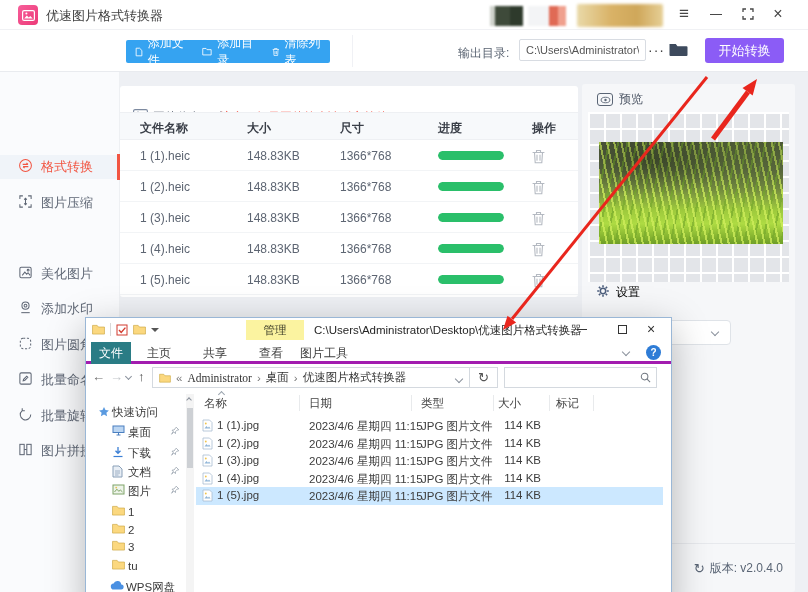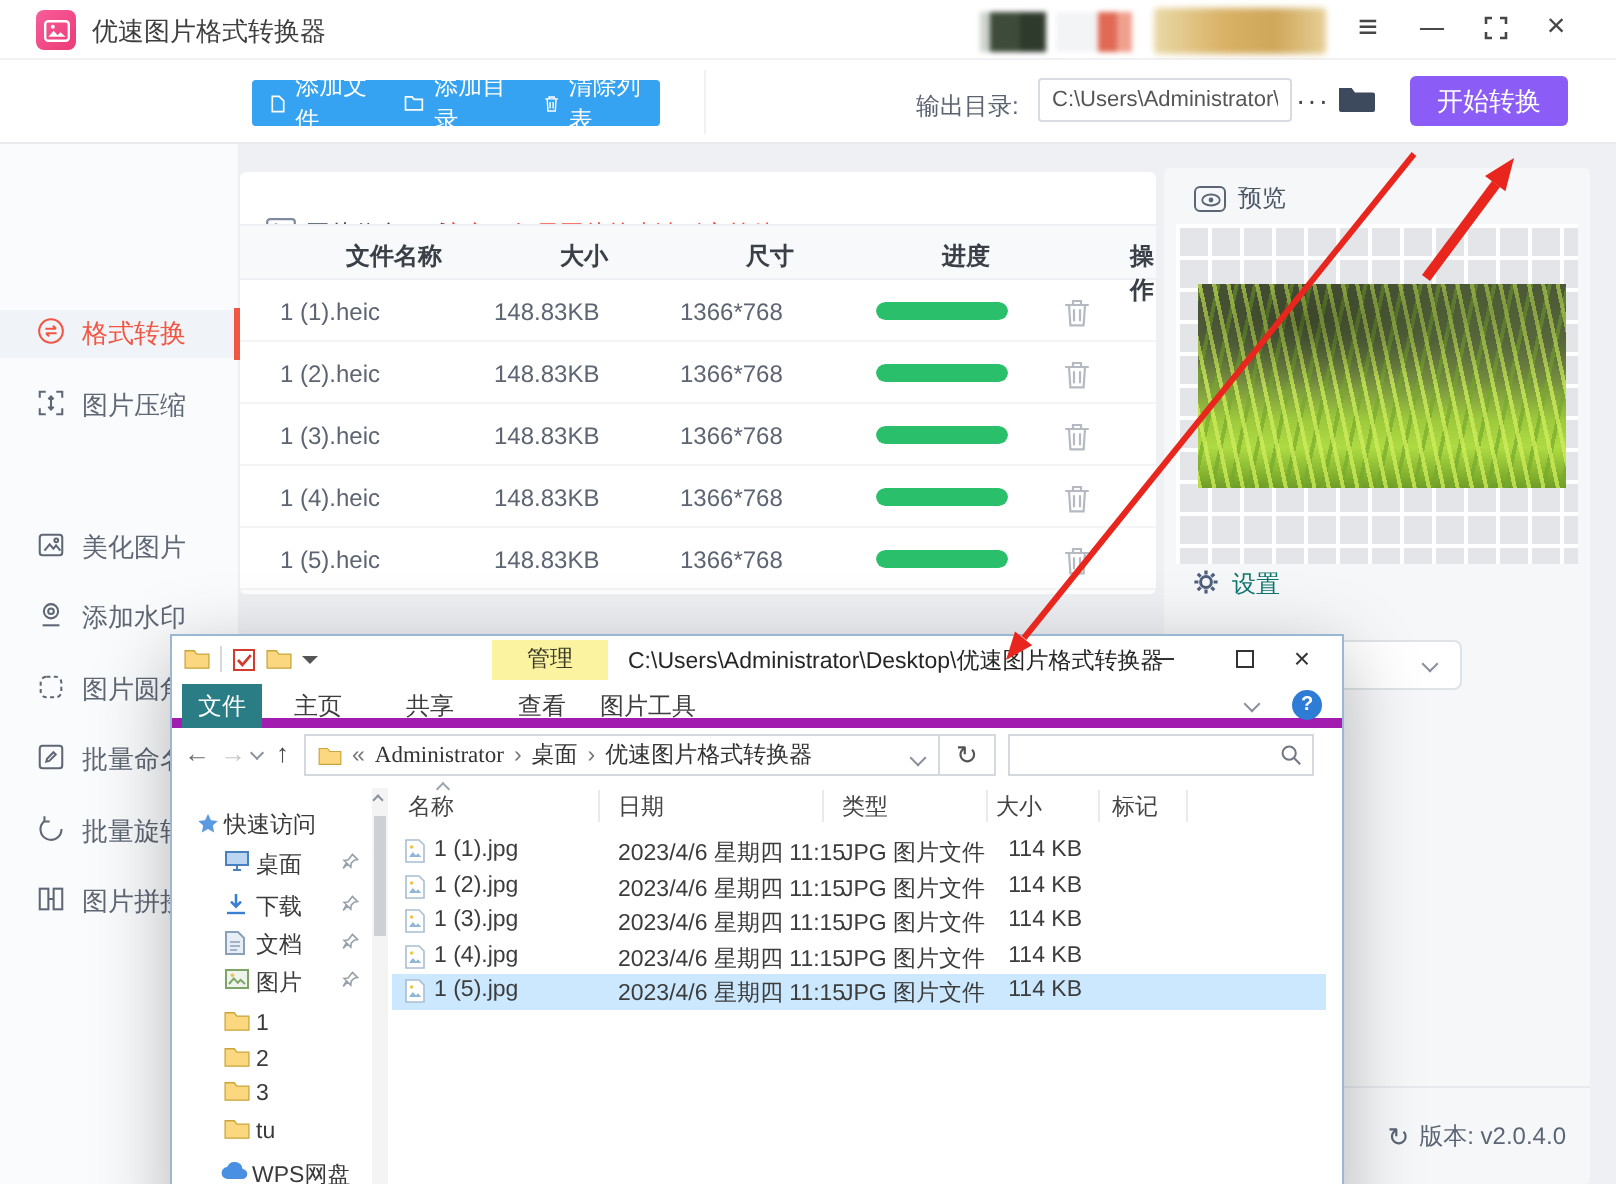--- a/index.html
+++ b/index.html
@@ -36,21 +36,21 @@
   .side-item svg{flex:none;}
   .side-item.active{color:#f25542;background:#f0f4f9;}
   .side-item.active::after{content:"";position:absolute;right:0;top:-1px;width:3px;height:26px;background:#f25542;}
 
   .card-table{position:absolute;left:120px;top:86px;width:458px;height:211px;background:#fff;border-radius:3px;}
   .info-row{position:absolute;left:0;top:16px;width:458px;height:26px;display:flex;align-items:center;}
   .info-ic{position:absolute;left:13px;top:7px;}
   .info-title{position:absolute;left:33px;top:7px;color:#3c4759;}
   .info-notice{position:absolute;left:100px;top:7px;color:#f34d42;}
   .t-head{position:absolute;left:0;top:26px;width:458px;height:28px;background:#f7f9fb;border-top:1px solid #eef0f3;border-bottom:1px solid #eef0f3;}
-  .t-head span{position:absolute;top:7px;color:#3a3f48;font-weight:bold;font-size:12px;margin-left:33px;}
+  .t-head span{position:absolute;top:7px;color:#3a3f48;font-weight:bold;font-size:12px;}
   .t-row{position:absolute;left:0;width:458px;height:31px;border-bottom:1px solid #f2f4f6;}
   .t-row span{position:absolute;top:9px;color:#5d6572;font-size:12px;}
   .cell-name{left:20px;}
   .cell-size{left:127px;}
   .cell-dim{left:220px;}
   .pillwrap{position:absolute;left:318px;top:11px;width:66px;height:9px;border-radius:5px;background:#e8f7ee;overflow:hidden;}
   .pill{height:100%;background:#2abf6a;border-radius:5px;}
   .row-trash{position:absolute;left:408px;top:7px;width:20px;height:18px;display:flex;align-items:center;justify-content:center;cursor:pointer;}
 
   .card-right{position:absolute;left:582px;top:84px;width:213px;height:508px;background:#f6f7f9;border-radius:3px;}
@@ -58,21 +58,21 @@
   .eye-frame{width:16px;height:13px;border:1px solid #5a6575;border-radius:3px;display:flex;align-items:center;justify-content:center;}
   .checker{position:absolute;left:6px;top:28px;width:201px;height:170px;background-color:#e3e5e9;background-image:linear-gradient(90deg,#fff 2px,transparent 2px),linear-gradient(#fff 2px,transparent 2px);background-size:16px 16px;}
   .grass{position:absolute;left:17px;top:58px;width:184px;height:102px;
     background:
       radial-gradient(120px 50px at 28% 18%, rgba(25,35,18,.45), transparent 70%),
       radial-gradient(150px 60px at 78% 12%, rgba(75,95,45,.5), transparent 70%),
       repeating-linear-gradient(78deg, rgba(208,238,92,.75) 0 2px, rgba(208,238,92,0) 2px 7px),
       repeating-linear-gradient(102deg, rgba(118,168,44,.65) 0 2px, rgba(118,168,44,0) 2px 9px),
       linear-gradient(180deg,#4c553a 0%,#5c6a40 28%,#77903f 48%,#9cc83c 66%,#aedb43 80%,#7fae2d 95%,#6e9c28 100%);
   }
-  .set-row{position:absolute;left:14px;top:200px;display:flex;align-items:center;gap:6px;color:#0f766e;}
+  .set-row{position:absolute;left:14px;top:200px;display:flex;align-items:center;gap:6px;color:#000000;}
   .dropdown{position:absolute;left:18px;top:236px;width:131px;height:25px;background:#fff;border:1px solid #dfe3e8;border-radius:4px;cursor:pointer;}
   .dropdown .chev{position:absolute;right:12px;top:8px;}
   .ver-sep{position:absolute;left:0;top:459px;width:213px;border-top:1px solid #e7e9ed;}
   .ver-row{position:absolute;right:12px;top:476px;display:flex;align-items:center;gap:5px;color:#5a6575;font-size:12px;}
   .ver-ic{font-size:13px;}
 
   .chev{display:inline-block;width:6px;height:6px;border-right:1.4px solid #8a919c;border-bottom:1.4px solid #8a919c;transform:rotate(45deg);}
 
   
   .explorer{position:absolute;left:85px;top:317px;width:587px;height:300px;background:#fff;border:1px solid #9ab7d6;box-shadow:0 10px 36px rgba(0,0,0,.28);z-index:10;font-size:11.5px;}
@@ -81,21 +81,21 @@
   .x-qat .sep{width:1px;height:13px;background:#d8d8d8;}
   .x-caret{width:0;height:0;border-left:4px solid transparent;border-right:4px solid transparent;border-top:4px solid #555;}
   .x-manage{position:absolute;left:160px;top:2px;width:58px;height:20px;background:#fbf3a0;color:#3c3c28;text-align:center;line-height:20px;cursor:pointer;}
   .x-path{position:absolute;left:228px;top:5px;color:#262626;white-space:nowrap;}
   .x-ctl{position:absolute;top:0;width:24px;height:22px;display:flex;align-items:center;justify-content:center;color:#333;cursor:pointer;}
   .x-min{left:484px;}
   .x-min i{display:block;width:10px;border-top:1.2px solid #333;}
   .x-max{left:524px;}
   .x-max i{display:block;width:9px;height:9px;border:1.1px solid #333;}
   .x-close{left:553px;font-size:14px;}
-  .x-ribbon{position:absolute;left:0;top:24px;width:100%;height:22px;border-bottom:5px solid #a21caf;}
+  .x-ribbon{position:absolute;left:0;top:24px;width:100%;height:22px;border-bottom:3px solid #a21caf;}
   .x-tab{position:absolute;top:0;height:22px;line-height:22px;text-align:center;color:#3d3d3d;font-size:12px;cursor:pointer;}
   .x-tab-file{left:5px;width:40px;background:#2a7c85;color:#fff;}
   .x-collapse{position:absolute;left:537px;top:7px;}
   .x-help{position:absolute;left:560px;top:3px;width:15px;height:15px;border-radius:50%;background:#2e7cd6;color:#fff;font-size:10px;font-weight:bold;text-align:center;line-height:15px;cursor:pointer;}
   .x-addr{position:absolute;left:0;top:46px;width:100%;height:27px;}
   .x-nav-g{position:absolute;top:5px;font-size:13px;color:#6d6d6d;cursor:pointer;}
   .x-crumbbox{position:absolute;left:66px;top:3px;width:318px;height:21px;border:1px solid #d4d9df;display:flex;align-items:center;gap:5px;padding:0 6px;background:#fff;}
   .x-crumbbox .chev{position:absolute;right:7px;top:8px;}
   .crumb{cursor:pointer;color:#333;font-family:Liberation Serif, serif;}
   .crumb-sep{color:#777;}

